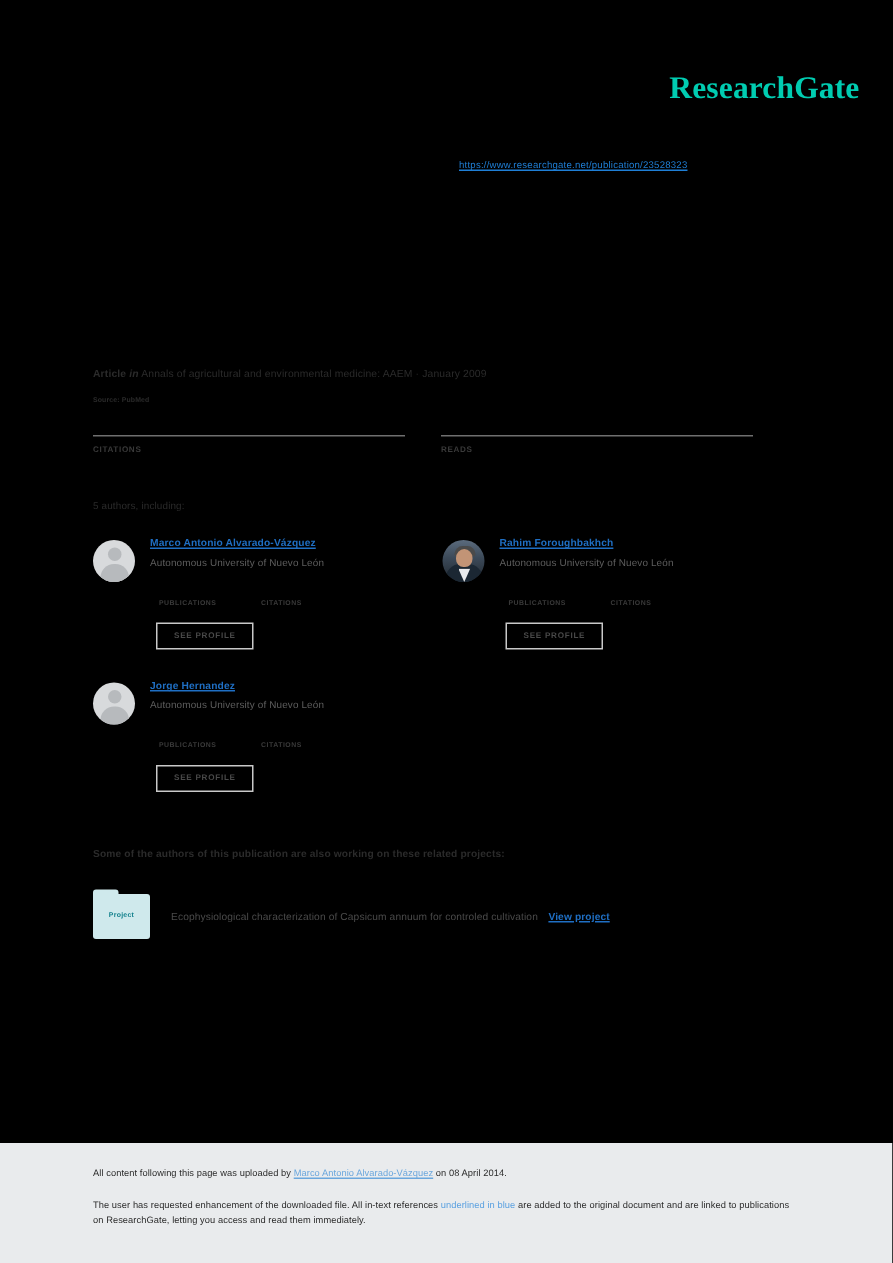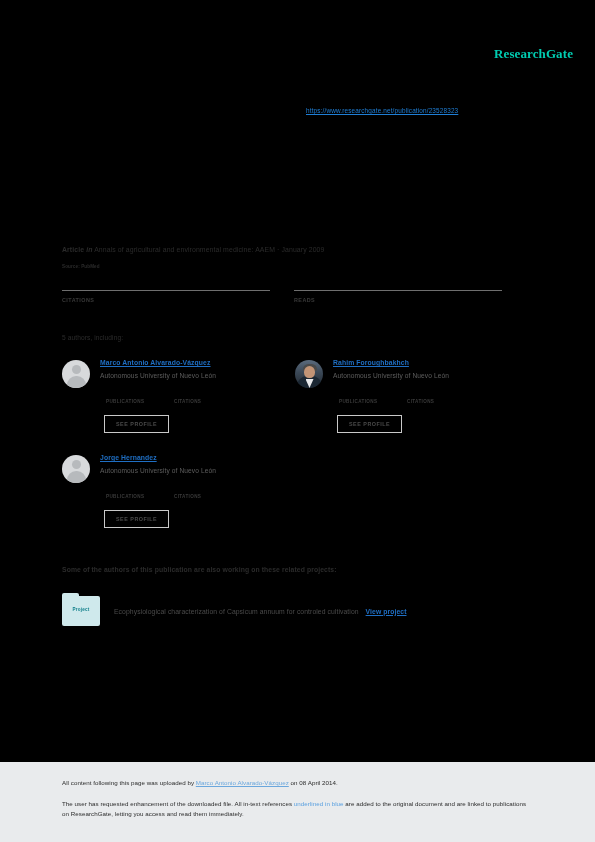--- a/index.html
+++ b/index.html
@@ -22,21 +22,21 @@
     inset: 0;
     background: #000000;
   }
 
   
   .rg-logo {
     position: absolute;
     top: 46px;
     right: 22px;
     font-family: "Liberation Serif", serif;
-    font-size: 13px;
+    font-size: 21px;
     font-weight: 700;
     color: #00ccb1;
     letter-spacing: 0.1px;
   }
 
   .pub-url {
     position: absolute;
     top: 107px;
     left: 306px;
     font-size: 6.4px;

